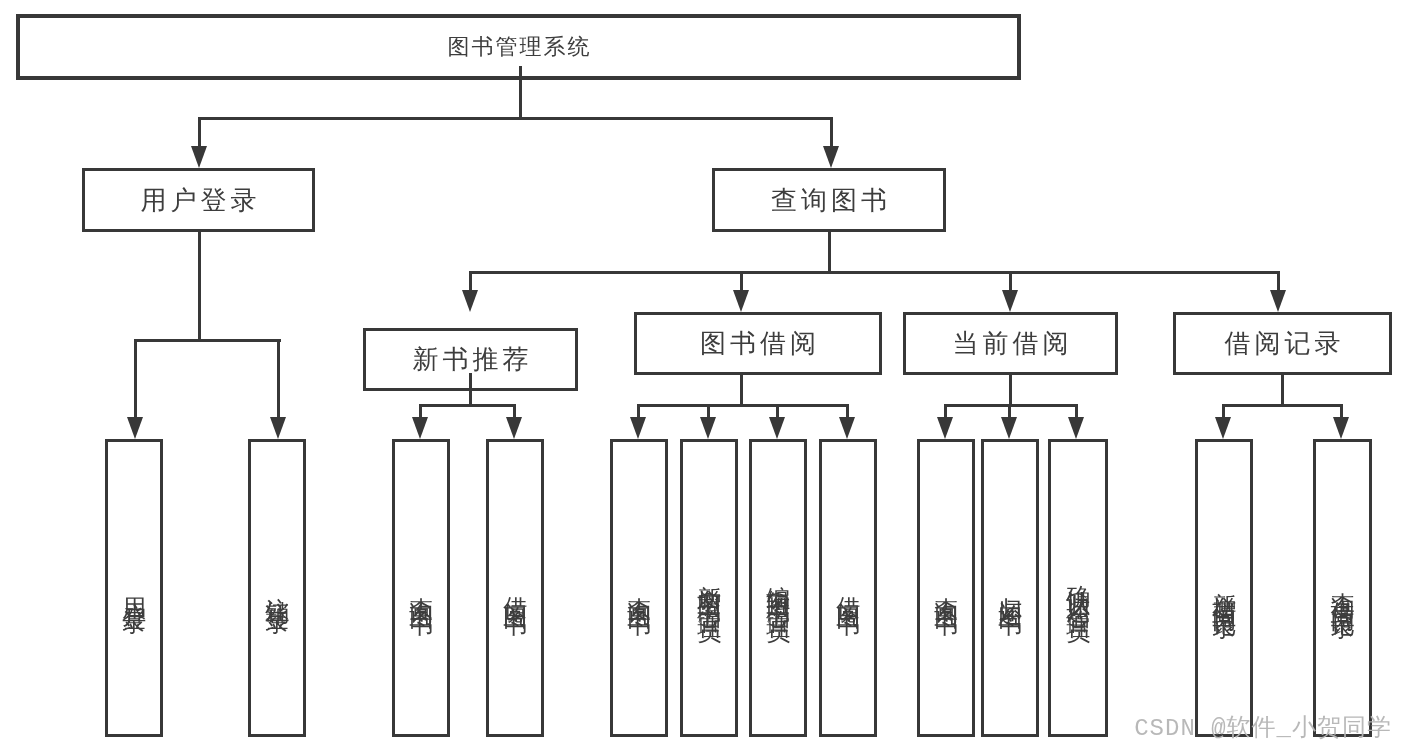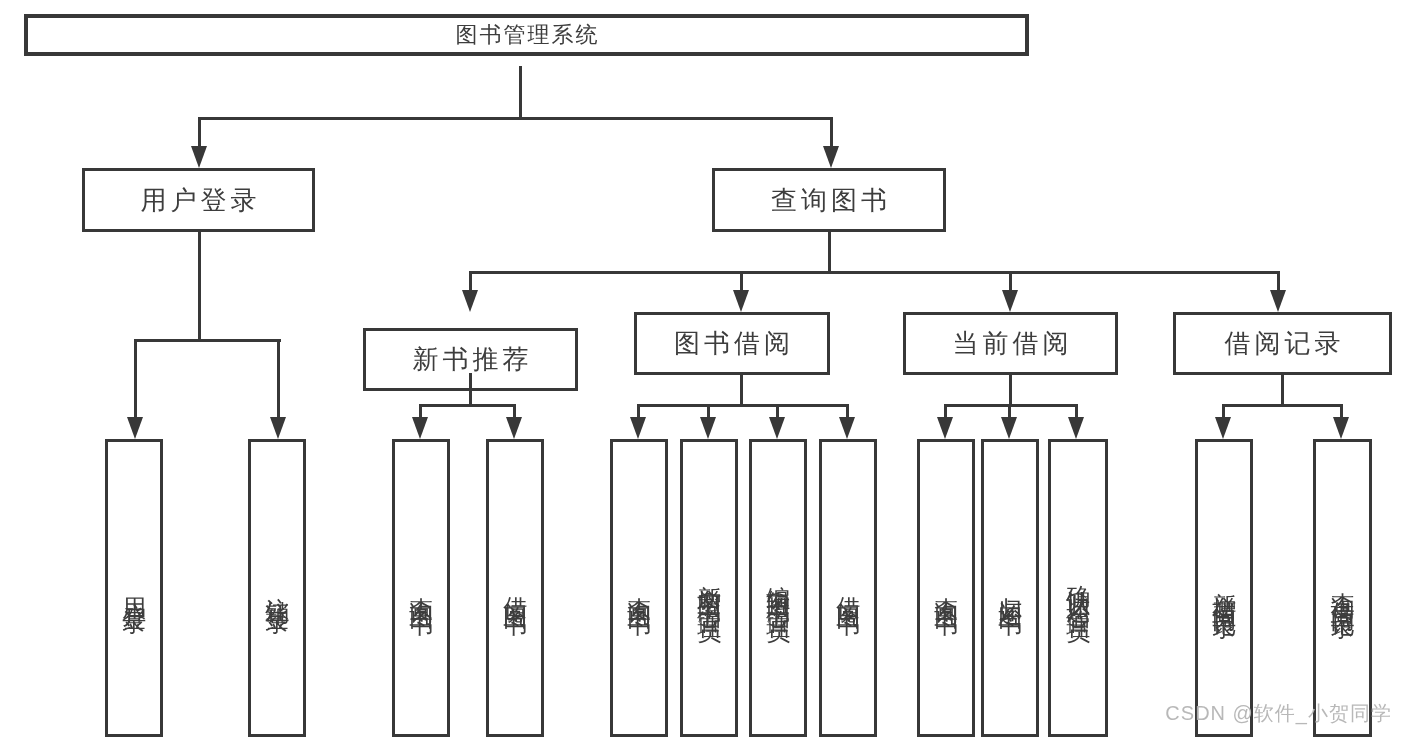--- a/index.html
+++ b/index.html
@@ -50,48 +50,49 @@
   .arr {
     position: absolute;
     width: 0; height: 0;
     border-left: 8px solid transparent;
     border-right: 8px solid transparent;
     border-top: 22px solid var(--line);
   }
   .watermark {
     position: absolute;
     right: 13px;
-    bottom: 20px;
-    font-size: 20px;
+    bottom: 4px;
+    font-size: 24px;
     letter-spacing: 1px;
     color: var(--watermark);
     opacity: 0.95;
     white-space: nowrap;
+    font-family: Liberation Mono, monospace;
   }
 </style>
 </head>
 <body>
 
 <div class="canvas">
 
-  <div class="box root" style="left:24px; top:14px; width:1005px; height:42px;text-align:right;">
+  <div class="box root" style="left:16px; top:14px; width:1005px; height:66px;text-align:right;">
     <span class="lbl">图书管理系统</span>
   </div>
 
   <div class="box" style="left:82px; top:168px; width:233px; height:64px;">
     <span class="lbl">用户登录</span>
   </div>
   <div class="box" style="left:712px; top:168px; width:234px; height:64px;">
     <span class="lbl">查询图书</span>
   </div>
 
   <div class="box" style="left:363px; top:328px; width:215px; height:63px;">
     <span class="lbl">新书推荐</span>
   </div>
-  <div class="box" style="left:634px; top:312px; width:196px; height:63px;">
+  <div class="box" style="left:634px; top:312px; width:248px; height:63px;">
     <span class="lbl">图书借阅</span>
   </div>
   <div class="box" style="left:1173px; top:312px; width:219px; height:63px;">
     <span class="lbl">借阅记录</span>
   </div>
   <div class="box" style="left:903px; top:312px; width:215px; height:63px;">
     <span class="lbl">当前借阅</span>
   </div>
 
   <div class="box" style="left:105px; top:439px; width:58px; height:298px;">

